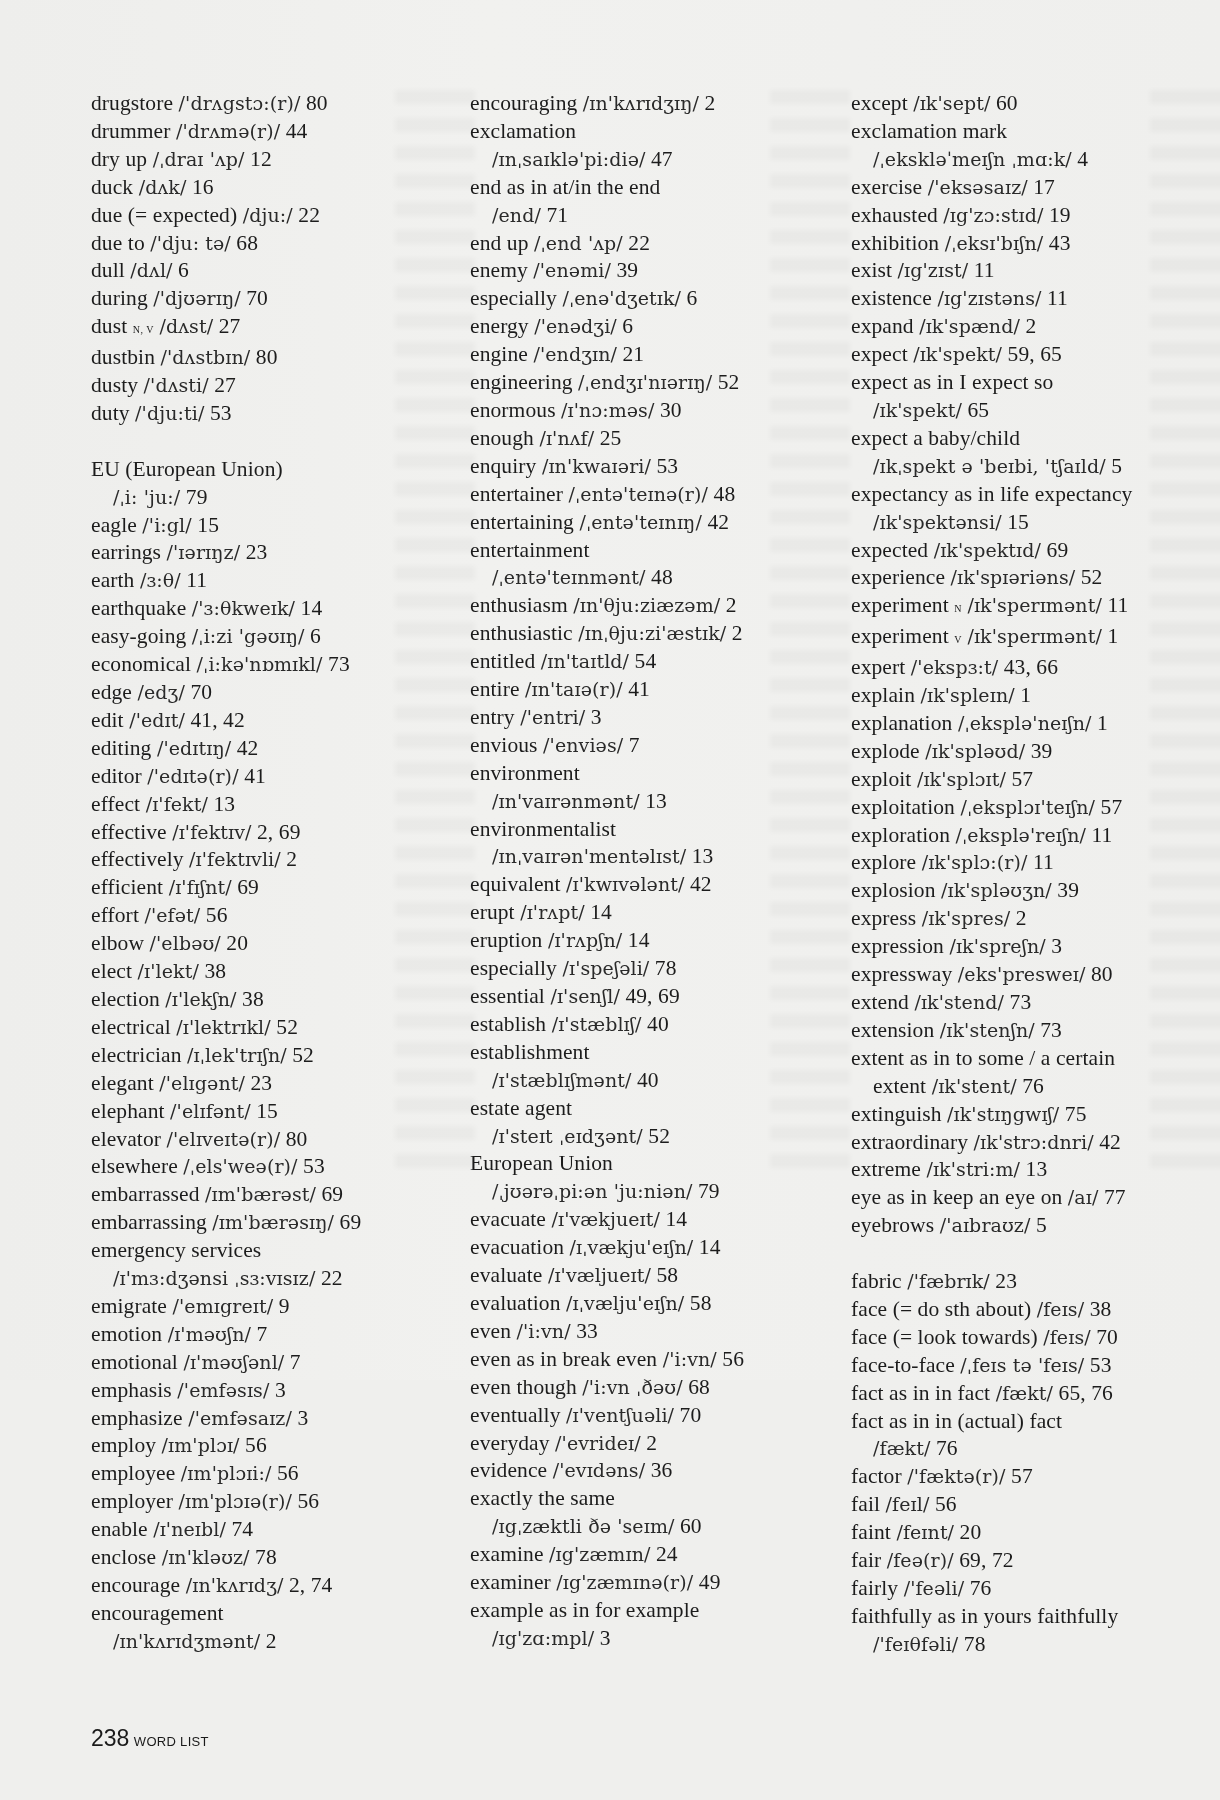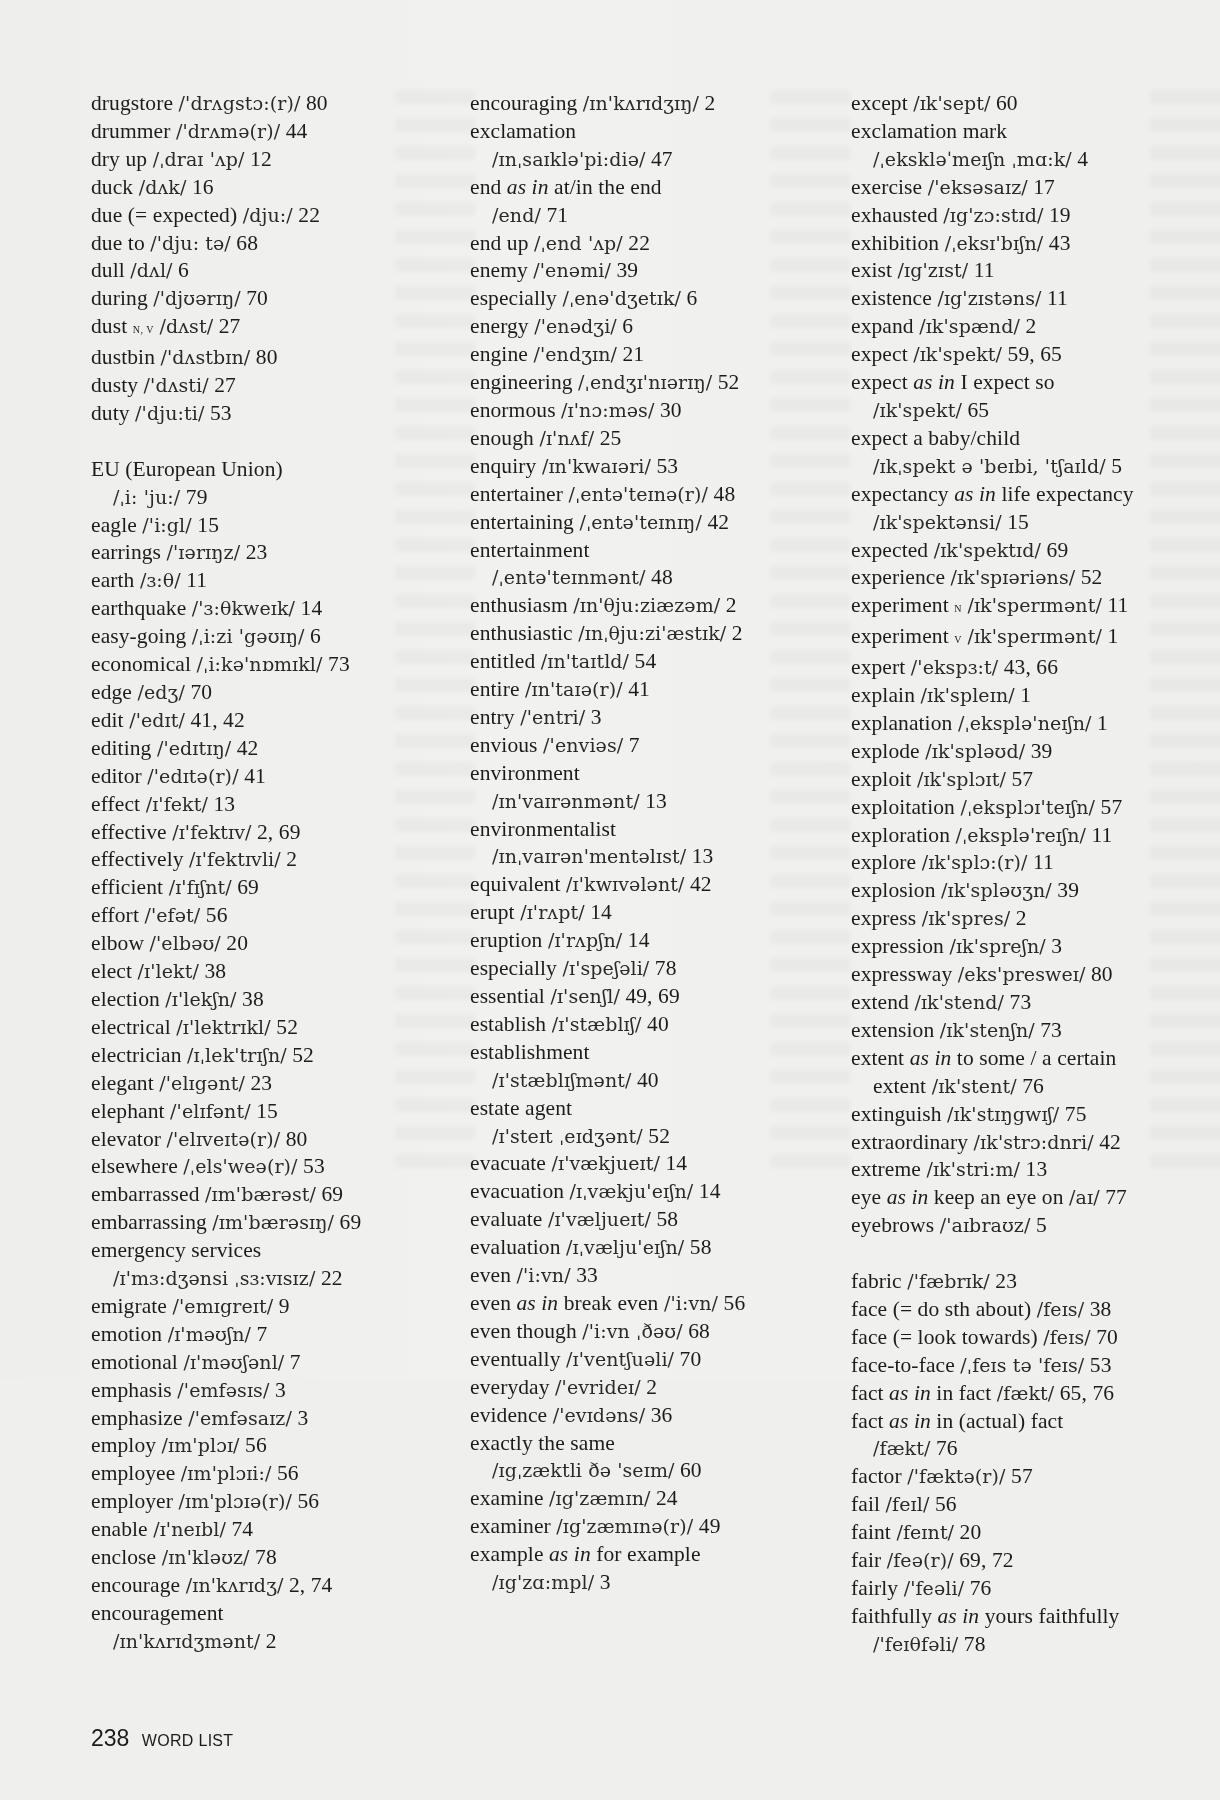--- a/index.html
+++ b/index.html
@@ -29,28 +29,28 @@
     .col1 { left: 91px; width: 330px; }
     .col2 { left: 470px; width: 360px; }
     .col3 { left: 851px; width: 360px; }
     .entry { white-space: nowrap; }
     .gap { height: 27.9px; }
     .cont { padding-left: 22px; display: block; }
     .hw { }
     .ipa { font-family: "DejaVu Serif", "Liberation Serif", serif; font-size: 19px; color: #2a2a2a; }
     .pg { }
     .pos { font-size: 10px; letter-spacing: 0.5px; }
-    .asin { font-style: italic; }
+    .asin { }
     .footer {
       position: absolute; left: 91px; top: 1725px;
       font-family: "Liberation Sans", "DejaVu Sans", sans-serif;
       color: #1a1a1a;
     }
     .footer .num { font-size: 23px; }
-    .footer .lbl { font-size: 16px; margin-left: 8px; letter-spacing: 0.3px; }
+    .footer .lbl { font-size: 13px; letter-spacing: 0.3px; }
   </style>
 </head>
 <body>
 
 <div class="page">
   <div class="ghost" style="left:395px"></div>
   <div class="ghost" style="left:770px"></div>
   <div class="ghost" style="left:1150px"></div>
 
   <div class="col col1">
@@ -133,20 +133,21 @@
       <div class="entry"><span class="hw">environment</span><span class="cont"><span class="ipa">/ɪn'vaɪrənmənt/</span>  <span class="pg">13</span></span></div>
       <div class="entry"><span class="hw">environmentalist</span><span class="cont"><span class="ipa">/ɪnˌvaɪrən'mentəlɪst/</span>  <span class="pg">13</span></span></div>
       <div class="entry"><span class="hw">equivalent</span>  <span class="ipa">/ɪ'kwɪvələnt/</span>  <span class="pg">42</span></div>
       <div class="entry"><span class="hw">erupt</span>  <span class="ipa">/ɪ'rʌpt/</span>  <span class="pg">14</span></div>
       <div class="entry"><span class="hw">eruption</span>  <span class="ipa">/ɪ'rʌpʃn/</span>  <span class="pg">14</span></div>
       <div class="entry"><span class="hw">especially</span>  <span class="ipa">/ɪ'speʃəli/</span>  <span class="pg">78</span></div>
       <div class="entry"><span class="hw">essential</span>  <span class="ipa">/ɪ'senʃl/</span>  <span class="pg">49, 69</span></div>
       <div class="entry"><span class="hw">establish</span>  <span class="ipa">/ɪ'stæblɪʃ/</span>  <span class="pg">40</span></div>
       <div class="entry"><span class="hw">establishment</span><span class="cont"><span class="ipa">/ɪ'stæblɪʃmənt/</span>  <span class="pg">40</span></span></div>
       <div class="entry"><span class="hw">estate agent</span><span class="cont"><span class="ipa">/ɪ'steɪt ˌeɪdʒənt/</span>  <span class="pg">52</span></span></div>
+      <div class="entry"><span class="hw">European Union</span><span class="cont"><span class="ipa">/ˌjʊərəˌpi:ən 'ju:niən/</span>  <span class="pg">79</span></span></div>
       <div class="entry"><span class="hw">evacuate</span>  <span class="ipa">/ɪ'vækjueɪt/</span>  <span class="pg">14</span></div>
       <div class="entry"><span class="hw">evacuation</span>  <span class="ipa">/ɪˌvækju'eɪʃn/</span>  <span class="pg">14</span></div>
       <div class="entry"><span class="hw">evaluate</span>  <span class="ipa">/ɪ'væljueɪt/</span>  <span class="pg">58</span></div>
       <div class="entry"><span class="hw">evaluation</span>  <span class="ipa">/ɪˌvælju'eɪʃn/</span>  <span class="pg">58</span></div>
       <div class="entry"><span class="hw">even</span>  <span class="ipa">/'i:vn/</span>  <span class="pg">33</span></div>
       <div class="entry"><span class="hw">even</span> <span class="asin">as in</span> <span class="ctx">break even</span>  <span class="ipa">/'i:vn/</span>  <span class="pg">56</span></div>
       <div class="entry"><span class="hw">even though</span>  <span class="ipa">/'i:vn ˌðəʊ/</span>  <span class="pg">68</span></div>
       <div class="entry"><span class="hw">eventually</span>  <span class="ipa">/ɪ'ventʃuəli/</span>  <span class="pg">70</span></div>
       <div class="entry"><span class="hw">everyday</span>  <span class="ipa">/'evrideɪ/</span>  <span class="pg">2</span></div>
       <div class="entry"><span class="hw">evidence</span>  <span class="ipa">/'evɪdəns/</span>  <span class="pg">36</span></div>

